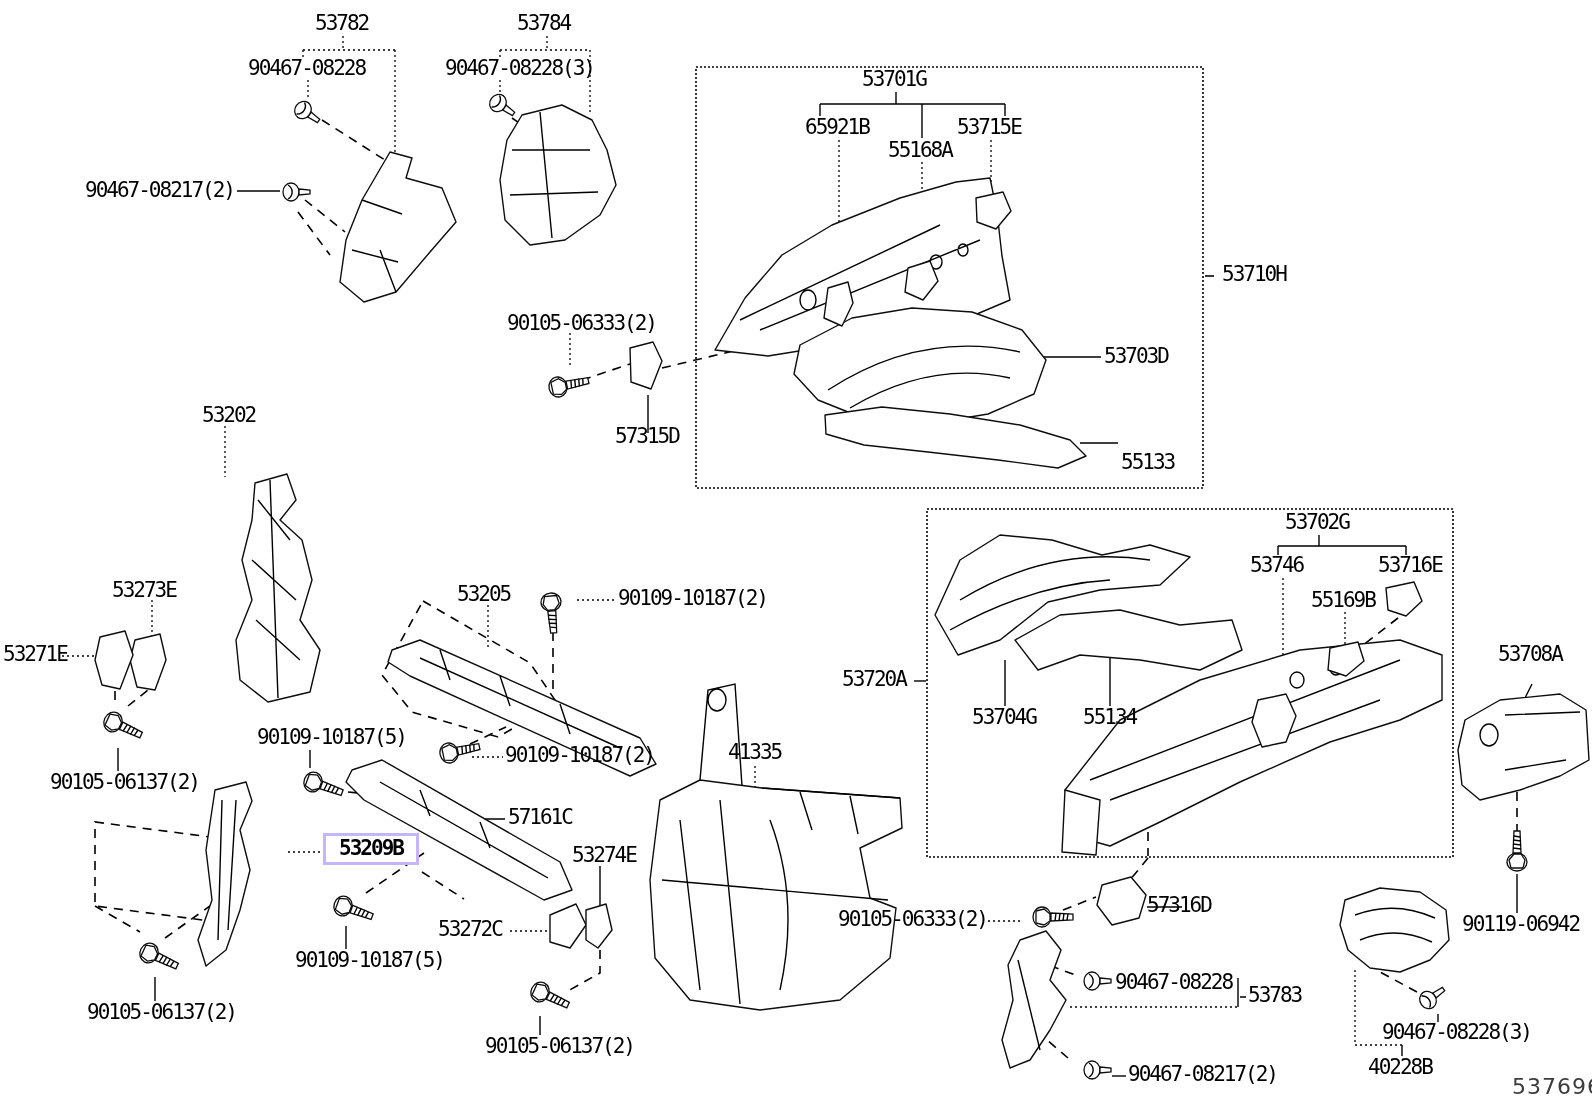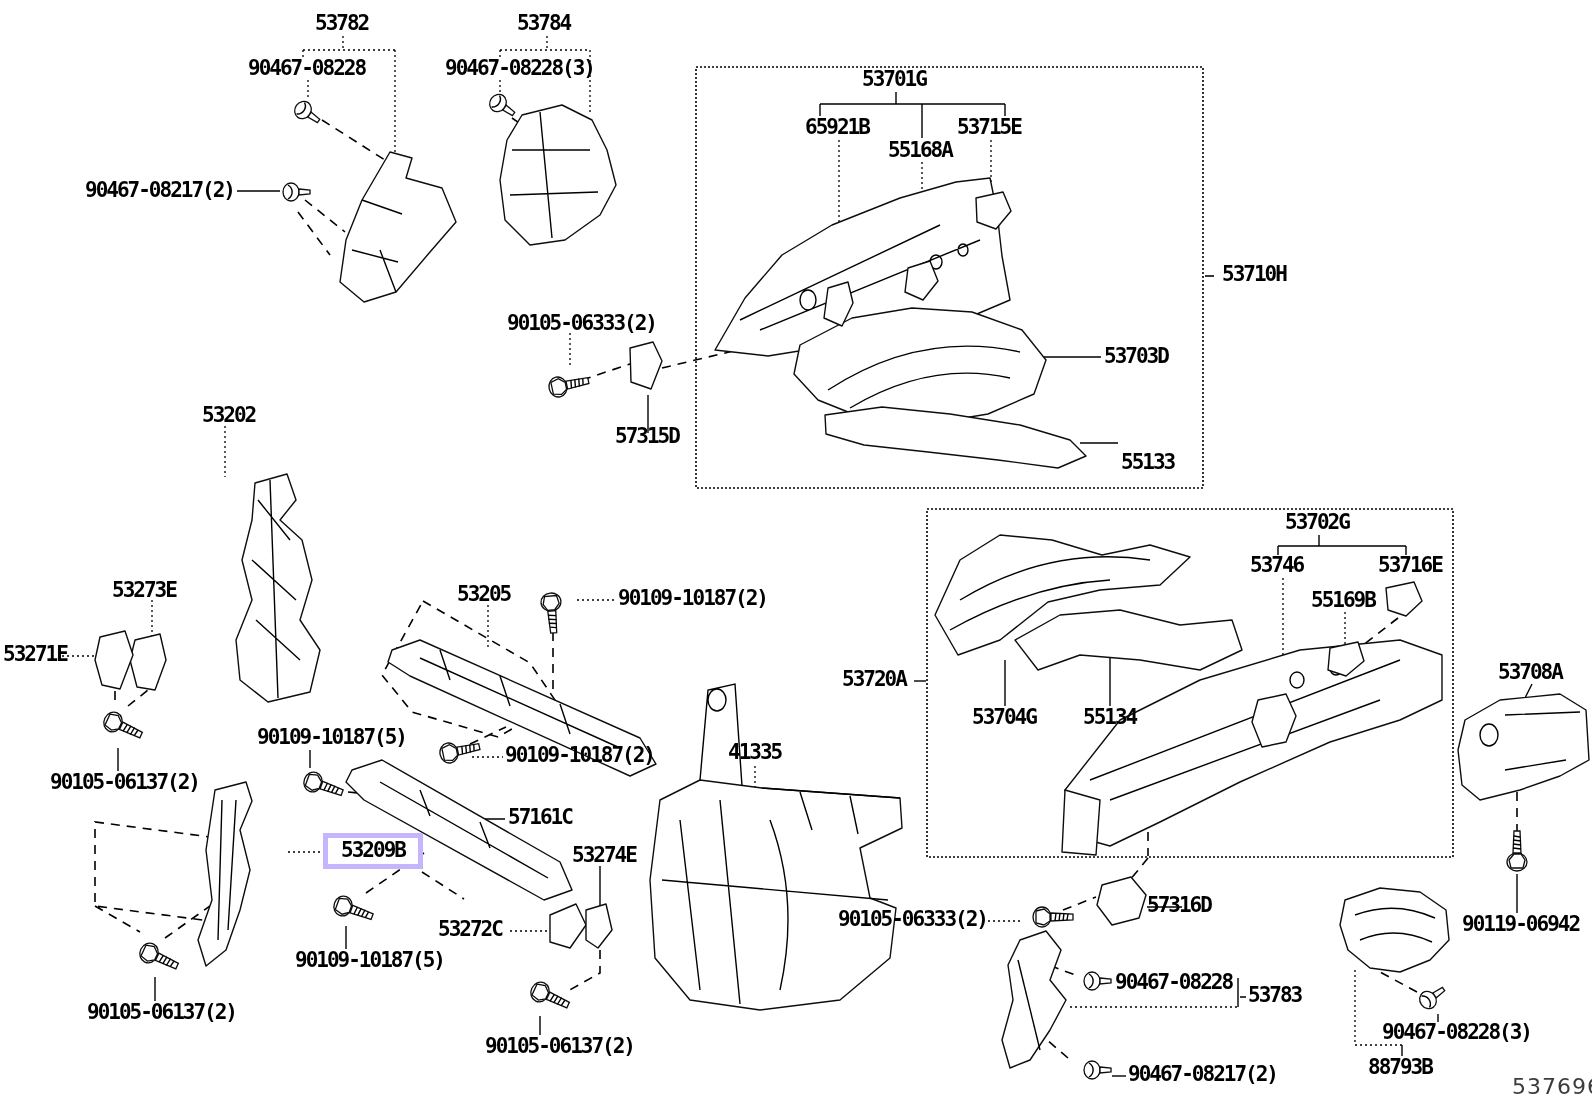--- a/index.html
+++ b/index.html
@@ -1,21 +1,21 @@
 <!DOCTYPE html>
 <html><head>
 <meta charset="utf-8">
 <style>
   html,body{margin:0;padding:0;background:#ffffff;}
   .stage{position:relative;width:1592px;height:1099px;background:#fff;overflow:hidden;
          font-family:"DejaVu Sans Mono",monospace;}
   .stage svg{position:absolute;left:0;top:0;}
-  .lbl{position:absolute;font-weight:bold;font-size:21px;letter-spacing:-2px;
+  .lbl{position:absolute;font-weight:normal;font-size:21px;letter-spacing:-2px;
        color:#000;white-space:nowrap;line-height:21px;}
-  .hl{position:absolute;border:5px solid #c4b5fd;text-align:center;
+  .hl{position:absolute;border:3px solid #c4b5fd;text-align:center;
       font-weight:bold;font-size:21px;letter-spacing:-2px;color:#000;
       padding:2px 4px 3px 4px;background:#fff;line-height:21px;}
   .fig{position:absolute;font-family:"DejaVu Sans",sans-serif;font-weight:normal;
        font-size:22px;color:#3c3c3c;letter-spacing:1px;}
   
   .s  {stroke:#000;stroke-width:1.4;fill:none;}
   .dot{stroke:#000;stroke-width:1.3;fill:none;stroke-dasharray:2 3;}
   .dsh{stroke:#000;stroke-width:1.6;fill:none;stroke-dasharray:9 7;}
   .bx {stroke:#000;stroke-width:1.6;fill:none;stroke-dasharray:2 2;}
   .pt {stroke:#0d0d0d;stroke-width:1.4;fill:#fff;stroke-linejoin:round;}
@@ -267,24 +267,24 @@
 <div class="lbl" style="left:295px;top:950px">90109-10187(5)</div>
 <div class="lbl" style="left:87px;top:1002px">90105-06137(2)</div>
 <div class="lbl" style="left:485px;top:1036px">90105-06137(2)</div>
 <div class="lbl" style="left:1285px;top:512px">53702G</div>
 <div class="lbl" style="left:1250px;top:555px">53746</div>
 <div class="lbl" style="left:1378px;top:555px">53716E</div>
 <div class="lbl" style="left:1311px;top:590px">55169B</div>
 <div class="lbl" style="left:842px;top:669px">53720A</div>
 <div class="lbl" style="left:972px;top:707px">53704G</div>
 <div class="lbl" style="left:1083px;top:707px">55134</div>
-<div class="lbl" style="left:1498px;top:662px">53708A</div>
+<div class="lbl" style="left:1498px;top:644px">53708A</div>
 <div class="lbl" style="left:1462px;top:914px">90119-06942</div>
 <div class="lbl" style="left:1147px;top:895px">57316D</div>
 <div class="lbl" style="left:838px;top:909px">90105-06333(2)</div>
 <div class="lbl" style="left:1115px;top:972px">90467-08228</div>
 <div class="lbl" style="left:1248px;top:985px">53783</div>
 <div class="lbl" style="left:1128px;top:1064px">90467-08217(2)</div>
 <div class="lbl" style="left:1382px;top:1022px">90467-08228(3)</div>
-<div class="lbl" style="left:1368px;top:1057px">88793B</div>
+<div class="lbl" style="left:1368px;top:1057px">40228B</div>
 <div class="fig" style="left:1512px;top:1074px">537696A</div>
 
 </div>
 
 </body></html>

